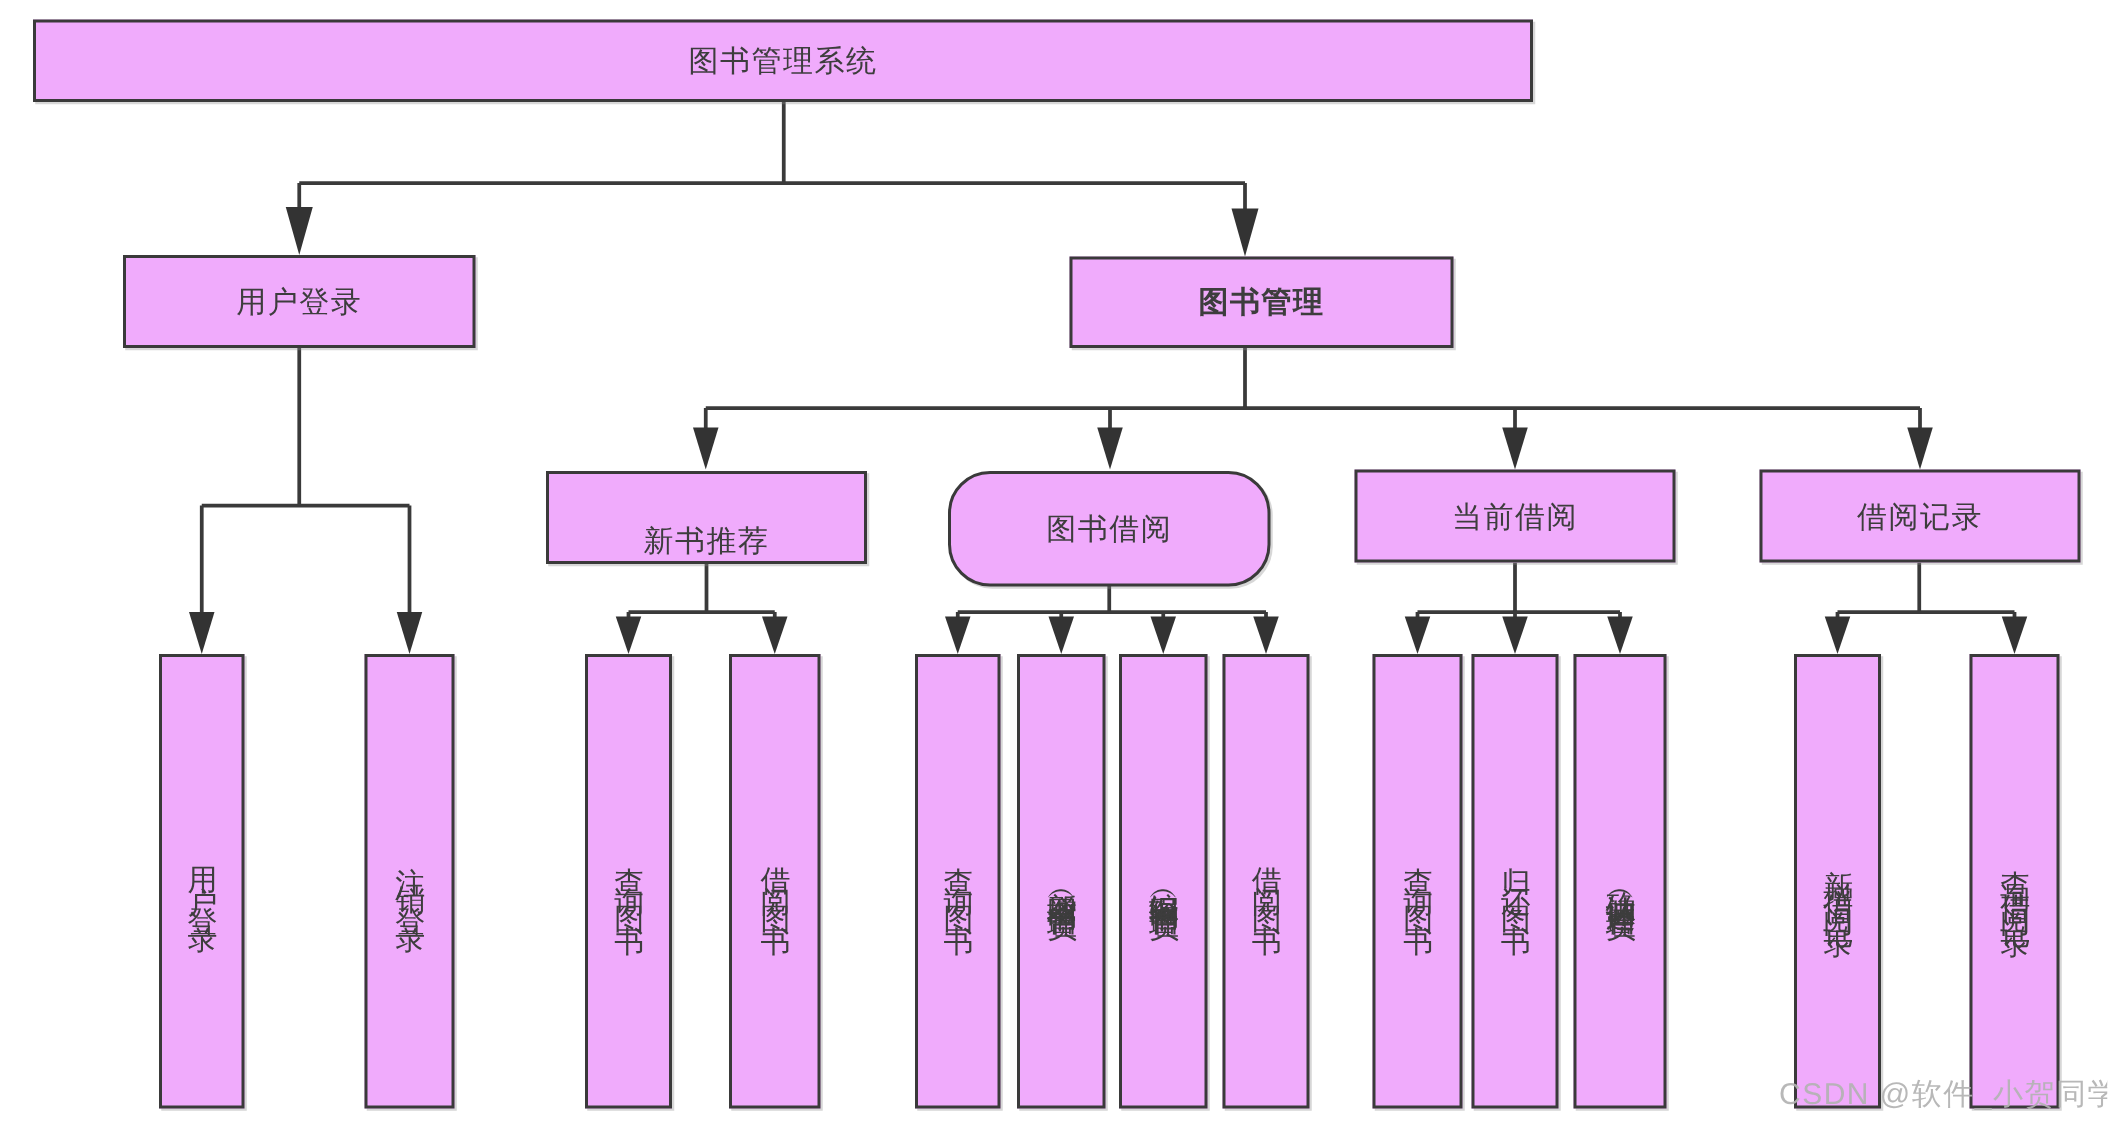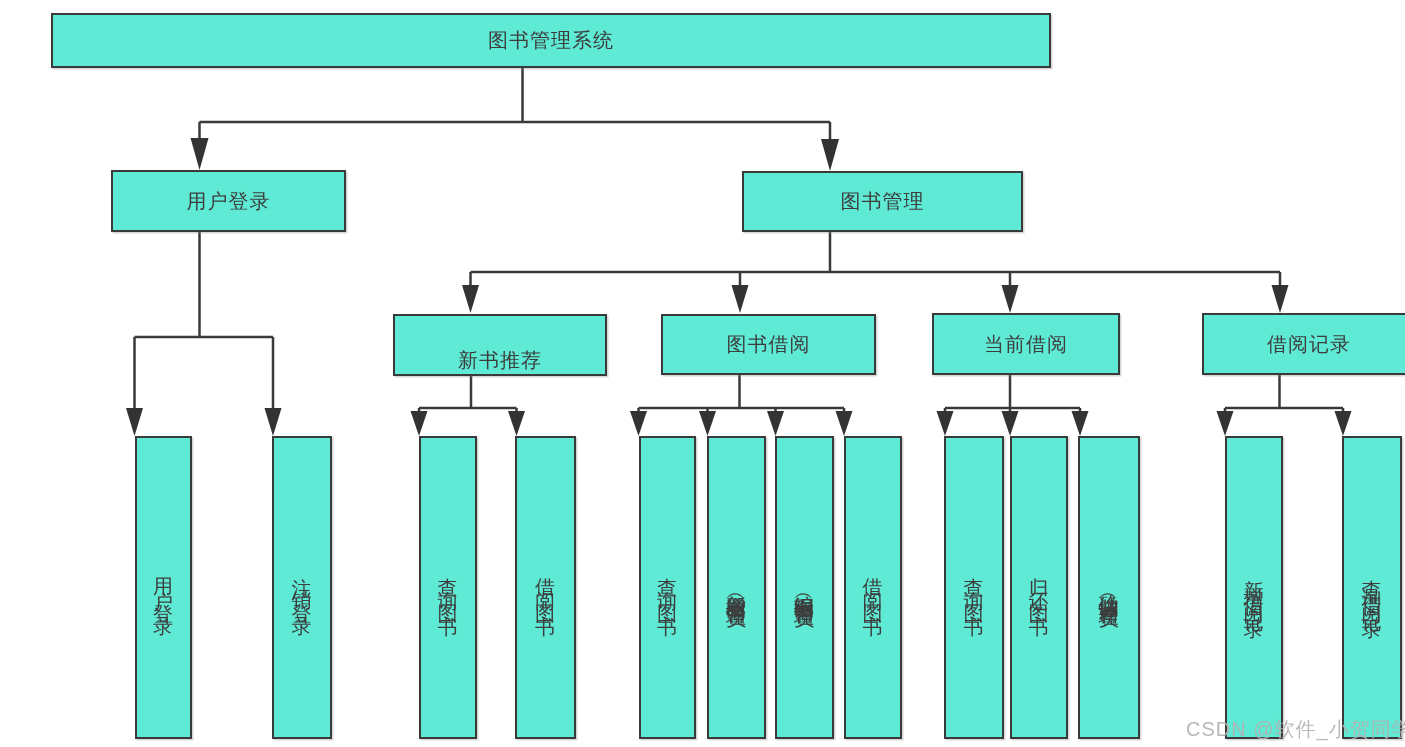--- a/index.html
+++ b/index.html
@@ -9,24 +9,23 @@
     background:#ffffff;
     font-family:"Liberation Sans","DejaVu Sans",sans-serif;
     color:#3d3d3d;
     overflow:hidden;
   }
   .wires{position:absolute;left:0;top:0;width:1405px;height:747px;}
   .box{
     position:absolute;
     box-sizing:border-box;
     border:2.5px solid #3a3a3a;
-    background:#5eead4;
+    background:#f0abfc;
     display:flex;align-items:center;justify-content:center;
     box-shadow:1.5px 1.5px 0 rgba(140,140,140,0.35);
-    margin-left:29px;
   }
   .hbox{font-size:20px;letter-spacing:1px;text-align:center;}
   .vbox span{
     writing-mode:vertical-rl;
     text-orientation:mixed;
     font-size:20px;
     line-height:1;
     white-space:nowrap;
   }
   .sp-l span{letter-spacing:13px;}
@@ -86,31 +85,31 @@
     </g>
   </svg>
 
   <div class="box hbox" style="left:22px;top:13px;width:1000px;height:55px;">
     <span>图书管理系统</span>
   </div>
 
   <div class="box hbox" style="left:82px;top:170px;width:235px;height:62px;">
     <span>用户登录</span>
   </div>
-  <div class="box hbox" style="left:713px;top:171px;width:281px;height:61px;">
+  <div class="box hbox" style="left:713px;top:171px;width:256px;height:61px;font-weight:bold;">
     <span>图书管理</span>
   </div>
 
   <div class="box hbox" style="left:364px;top:314px;width:214px;height:62px;align-items:flex-end;">
     <span>新书推荐</span>
   </div>
-  <div class="box hbox" style="left:632px;top:314px;width:215px;height:61px;">
+  <div class="box hbox" style="left:632px;top:314px;width:215px;height:77px;border-radius:28px;">
     <span>图书借阅</span>
   </div>
-  <div class="box hbox" style="left:903px;top:313px;width:188px;height:62px;">
+  <div class="box hbox" style="left:903px;top:313px;width:214px;height:62px;">
     <span>当前借阅</span>
   </div>
   <div class="box hbox" style="left:1173px;top:313px;width:214px;height:62px;">
     <span>借阅记录</span>
   </div>
 
   <div class="box vbox sp-l" style="left:106px;top:436px;width:57px;height:303px;">
     <span>用户登录</span>
   </div>
   <div class="box vbox sp-l" style="left:243px;top:436px;width:60px;height:303px;">

